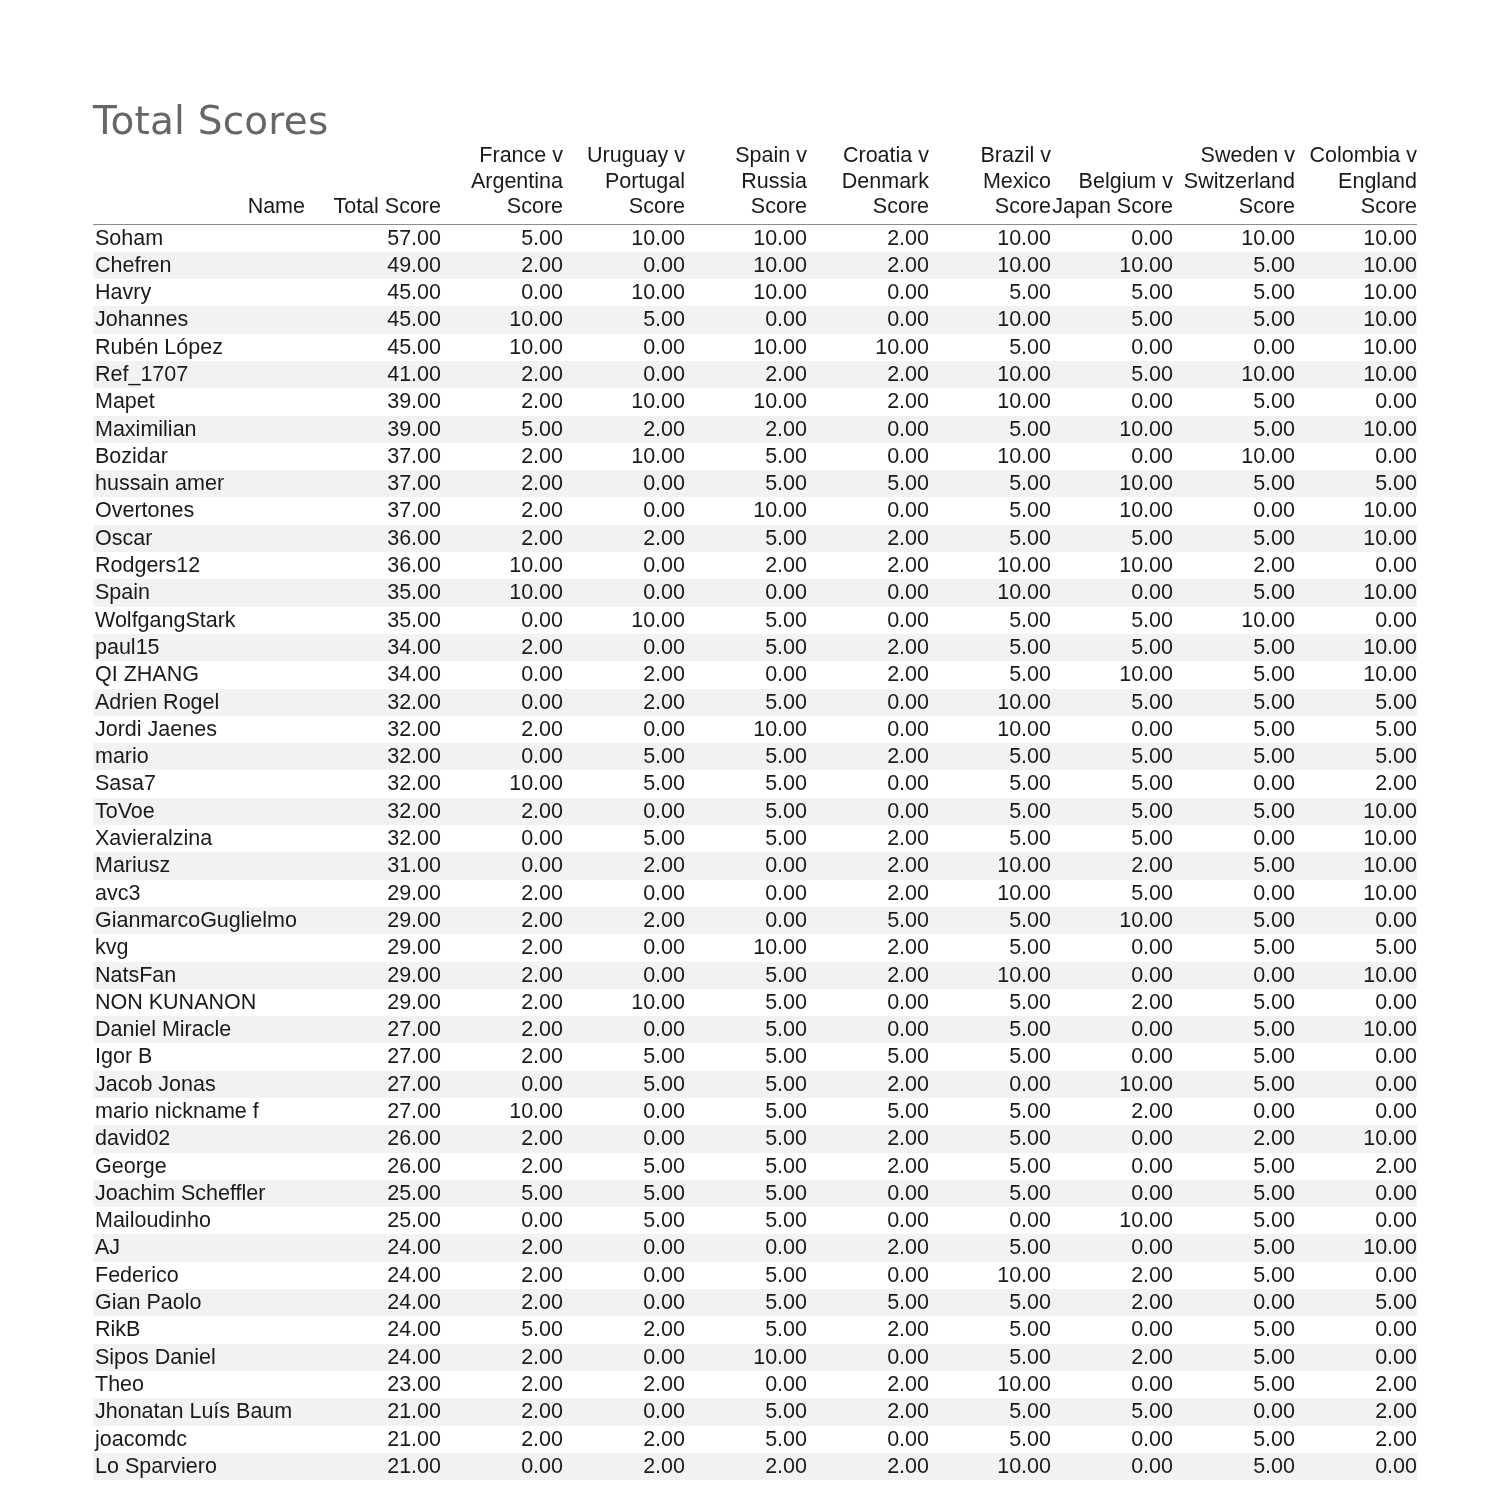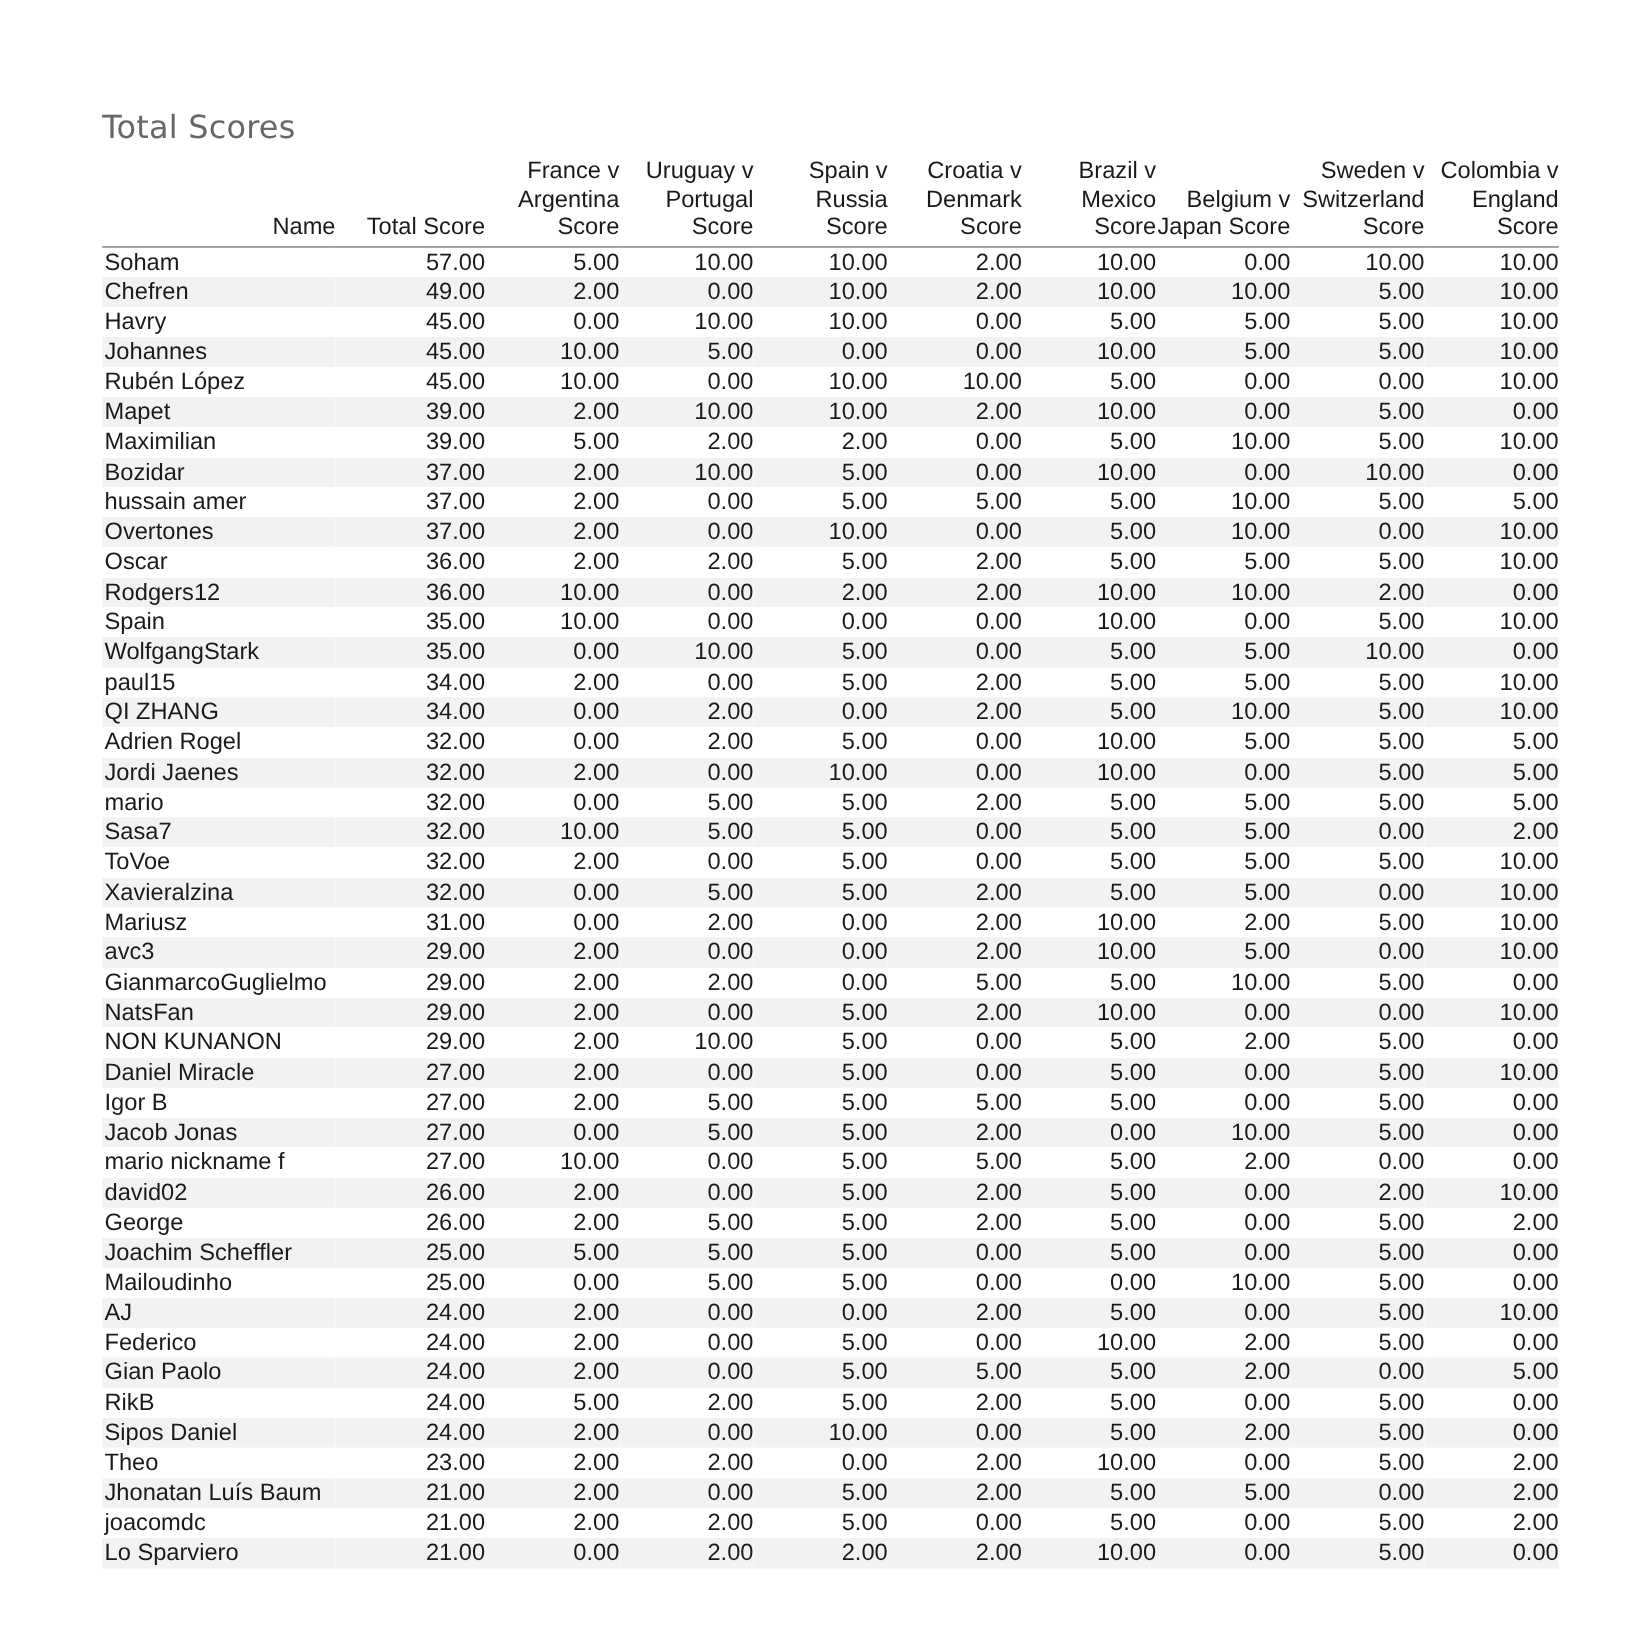--- a/index.html
+++ b/index.html
@@ -18,21 +18,21 @@
     position: relative;
     width: 1500px;
     height: 1500px;
     box-sizing: border-box;
     padding: 0;
   }
   .title {
     position: absolute;
     left: 93px;
     top: 98px;
-    font-size: 29px;
+    font-size: 39px;
     font-weight: 400;
     color: #666666;
     letter-spacing: 0.2px;
     font-family: "DejaVu Sans", sans-serif;
   }
   .table-wrap {
     position: absolute;
     left: 93px;
     top: 143px;
     width: 1322px;
@@ -171,20 +171,32 @@
             <td class="">10.00</td>
             <td class="">0.00</td>
             <td class="">10.00</td>
             <td class="">10.00</td>
             <td class="">5.00</td>
             <td class="">0.00</td>
             <td class="">0.00</td>
             <td class="">10.00</td>
           </tr>
           <tr>
+            <td class="col-name">Ref_1707</td>
+            <td class="">41.00</td>
+            <td class="">2.00</td>
+            <td class="">0.00</td>
+            <td class="">2.00</td>
+            <td class="">2.00</td>
+            <td class="">10.00</td>
+            <td class="">5.00</td>
+            <td class="">10.00</td>
+            <td class="">10.00</td>
+          </tr>
+          <tr>
             <td class="col-name">Mapet</td>
             <td class="">39.00</td>
             <td class="">2.00</td>
             <td class="">10.00</td>
             <td class="">10.00</td>
             <td class="">2.00</td>
             <td class="">10.00</td>
             <td class="">0.00</td>
             <td class="">5.00</td>
             <td class="">0.00</td>
@@ -409,20 +421,32 @@
             <td class="col-name">GianmarcoGuglielmo</td>
             <td class="">29.00</td>
             <td class="">2.00</td>
             <td class="">2.00</td>
             <td class="">0.00</td>
             <td class="">5.00</td>
             <td class="">5.00</td>
             <td class="">10.00</td>
             <td class="">5.00</td>
             <td class="">0.00</td>
+          </tr>
+          <tr>
+            <td class="col-name">kvg</td>
+            <td class="">29.00</td>
+            <td class="">2.00</td>
+            <td class="">0.00</td>
+            <td class="">10.00</td>
+            <td class="">2.00</td>
+            <td class="">5.00</td>
+            <td class="">0.00</td>
+            <td class="">5.00</td>
+            <td class="">5.00</td>
           </tr>
           <tr>
             <td class="col-name">NatsFan</td>
             <td class="">29.00</td>
             <td class="">2.00</td>
             <td class="">0.00</td>
             <td class="">5.00</td>
             <td class="">2.00</td>
             <td class="">10.00</td>
             <td class="">0.00</td>

